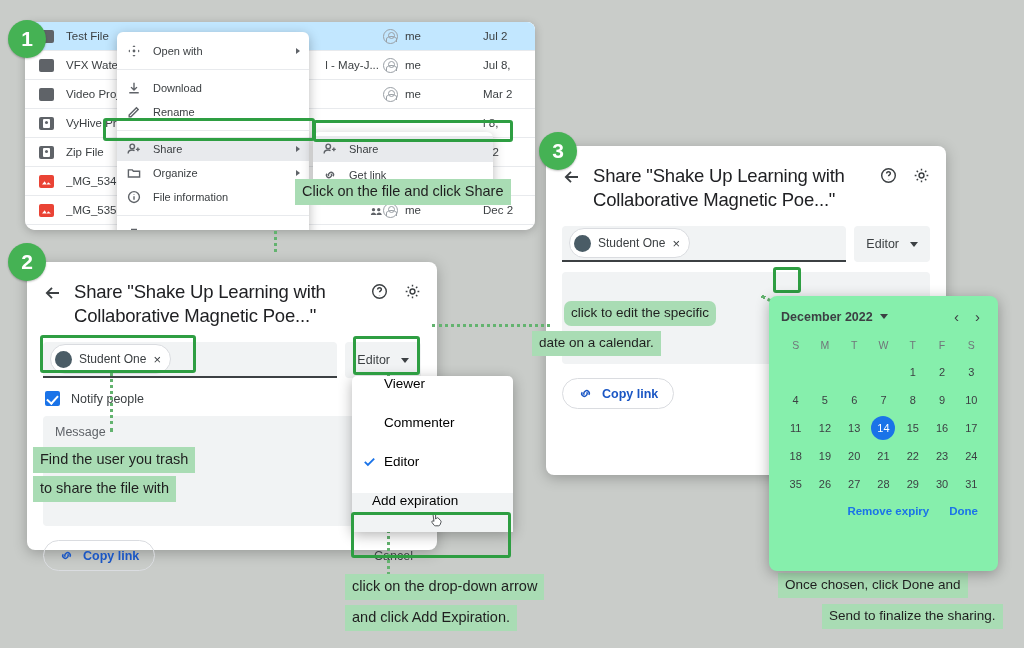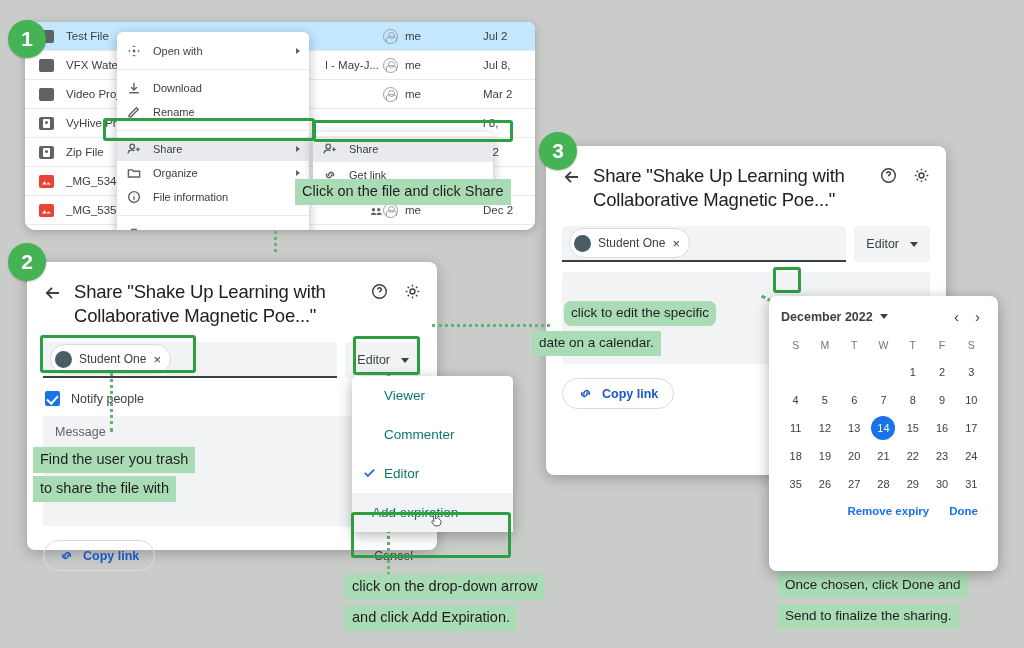--- a/index.html
+++ b/index.html
@@ -117,35 +117,35 @@
   .msgbox{ margin:10px 16px 0 16px; background:#f1f3f4; border-radius:4px; height:110px; padding:9px 12px;
      font-size:12.5px; color:#5f6368;}
   .dlg-foot{ display:flex; align-items:center; justify-content:space-between; padding:14px 16px 16px 16px;}
   .linkbtn{ display:inline-flex;align-items:center;gap:9px; border:1px solid #dadce0; border-radius:18px;
      height:31px; padding:0 15px; font-size:12.5px; color:#1a56c4; font-weight:600;}
   .linkbtn svg{width:15px;height:15px;stroke:#1a56c4;fill:none;stroke-width:1.6;}
   .cancelbtn{ font-size:12.5px; color:#3c4043; padding-right:8px;}
 
   
   .roledd{ position:absolute; background:#fff; border-radius:5px; box-shadow:0 3px 14px rgba(0,0,0,.3); z-index:40;}
-  .rdi{ height:39px; display:flex; align-items:center; font-size:13.5px; color:#0f766e; padding-left:10px;}
+  .rdi{ height:39px; display:flex; font-size:13.5px; color:#000000; padding-left:10px;}
   .rdi .chk{ width:22px; flex:none;}
   .rdi .chk svg{width:15px;height:15px;stroke:#1a73e8;stroke-width:2;fill:none;}
   .rdi.active{ background:#f1f3f4;}
 
   
   .exprow{ display:flex; align-items:center; gap:11px; padding:13px 16px 0 18px; font-size:12.3px; color:#3c4043;}
   .exprow .ic{ width:15px;height:15px;flex:none;}
   .exprow .ic svg{width:15px;height:15px;stroke:#3c4043;fill:none;stroke-width:1.5;}
   .iconbtn{ width:22px;height:22px; display:flex; align-items:center; justify-content:center;}
   .iconbtn svg{width:15px;height:15px;stroke:#3c4043;fill:none;stroke-width:1.5;}
 
   
   #calendar{ position:absolute; left:769px; top:296px; width:229px; height:275px; z-index:55;
-     background:#ffffff; border-radius:8px; box-shadow:0 3px 14px rgba(0,0,0,.3); padding:13px 12px 8px 12px;}
+     background:#86efac; border-radius:8px; box-shadow:0 3px 14px rgba(0,0,0,.3); padding:13px 12px 8px 12px;}
   .cal-head{ display:flex; align-items:center; justify-content:space-between; margin-bottom:10px;}
   .cal-mon{ font-size:12.5px; color:#3c4043; font-weight:600; display:flex; align-items:center; gap:7px;}
   .cal-mon .tri{ border-top-color:#3c4043;}
   .cal-nav{ display:flex; gap:16px; padding-right:6px;}
   .cal-nav div{ font-size:15px; color:#3c4043; line-height:1;}
   .cal-grid{ display:grid; grid-template-columns:repeat(7,1fr); row-gap:4px;}
   .cal-grid div{ height:24px; display:flex; align-items:center; justify-content:center;
      font-size:11px; color:#3c4043;}
   .cal-grid .dow{ color:#70757a; font-size:10.5px; height:22px;}
   .cal-grid .today{ background:#1a73e8; color:#fff; border-radius:50%; width:24px; margin:0 auto;}
@@ -545,15 +545,15 @@
       </div>
     <div class="cal-foot">
       <span>Remove expiry</span>
       <span style="padding:2px 6px;">Done</span>
     </div>
   </div>
 
   <div class="gbox" style="left:942px;top:536px;width:41px;height:22px;"></div>
 
   <div class="ann sm" style="left:778px;top:573px;">Once chosen, click Done and</div>
-  <div class="ann sm" style="left:778px;top:604px;">Send to finalize the sharing.</div>
+  <div class="ann sm" style="left:822px;top:604px;">Send to finalize the sharing.</div>
 
 </div>
 
 </body></html>

